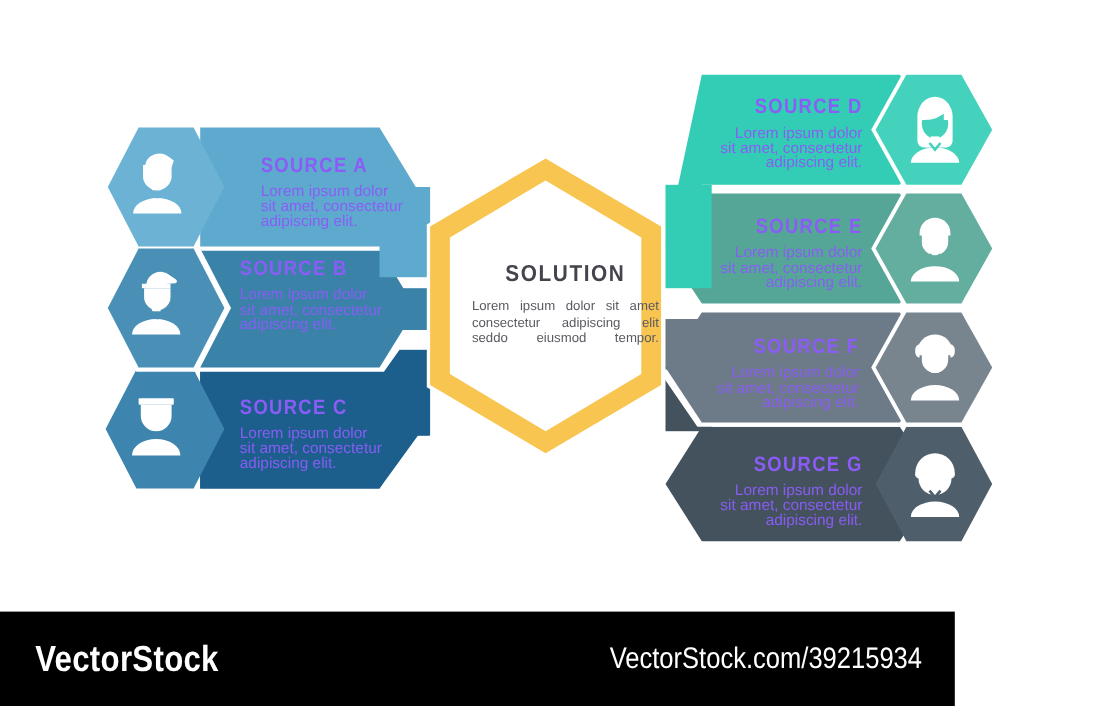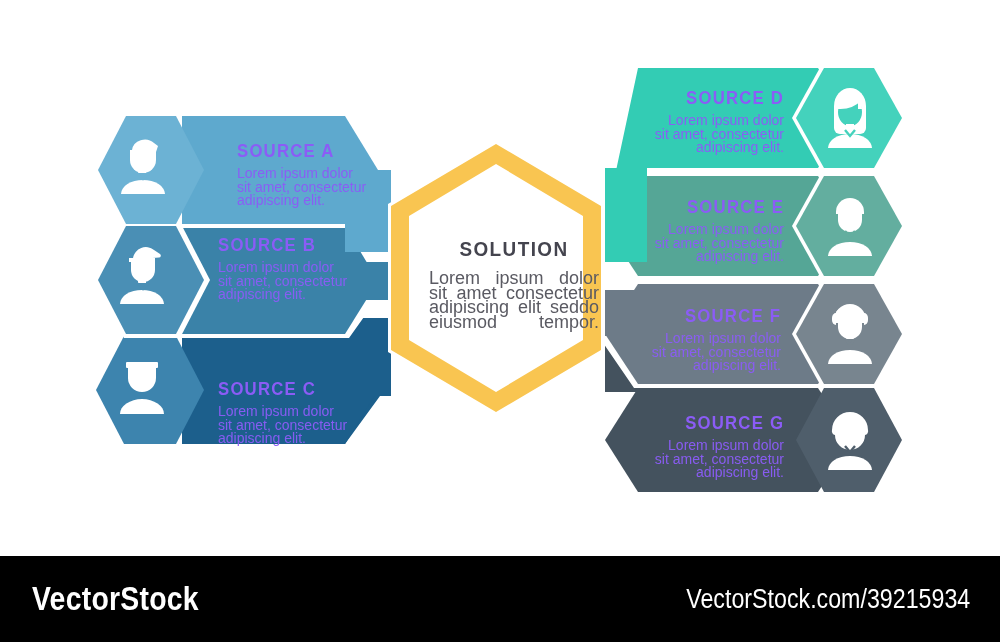--- a/index.html
+++ b/index.html
@@ -52,31 +52,31 @@
     font-family:"Liberation Sans Narrow","Liberation Sans",sans-serif;
     font-weight:700;
     font-size:21px;
     letter-spacing:1.6px;
     color:#44444e;
     line-height:1;
     margin:0 0 12px 0;
     transform:scaleX(.9);
   }
   .solution .sdesc{
-    font-size:18px;
+    font-size:12px;
     line-height:14.5px;
     color:#5a5a62;
     margin:0;
     text-align:justify;
     text-align-last:justify;
   }
 
   
   .footer{
-    position:absolute;left:0;top:556px;width:1000px;height:86px;
+    position:absolute;left:0;top:556px;width:868px;height:86px;
     background:#000000;
   }
   .footer .brand{
     position:absolute;left:32px;top:50%;transform:translateY(-50%) scaleX(.86);
     transform-origin:left center;
     color:#fff;font-size:33px;font-weight:700;
     font-family:"Liberation Sans Narrow","Liberation Sans",sans-serif;
     letter-spacing:.3px;
   }
   .footer .url{
@@ -222,21 +222,21 @@
 adipiscing elit.</div>
   </div>
 
   <div class="lbl left" style="left:218px;top:235px;">
     <div class="ttl">SOURCE B</div>
     <div class="dsc">Lorem ipsum dolor
 sit amet, consectetur
 adipiscing elit.</div>
   </div>
 
-  <div class="lbl left" style="left:218px;top:361px;margin-top:18px;">
+  <div class="lbl left" style="left:218px;top:361px;">
     <div class="ttl">SOURCE C</div>
     <div class="dsc">Lorem ipsum dolor
 sit amet, consectetur
 adipiscing elit.</div>
   </div>
 
   <div class="lbl right" style="right:216px;top:88px;">
     <div class="ttl">SOURCE D</div>
     <div class="dsc">Lorem ipsum dolor
 sit amet, consectetur

